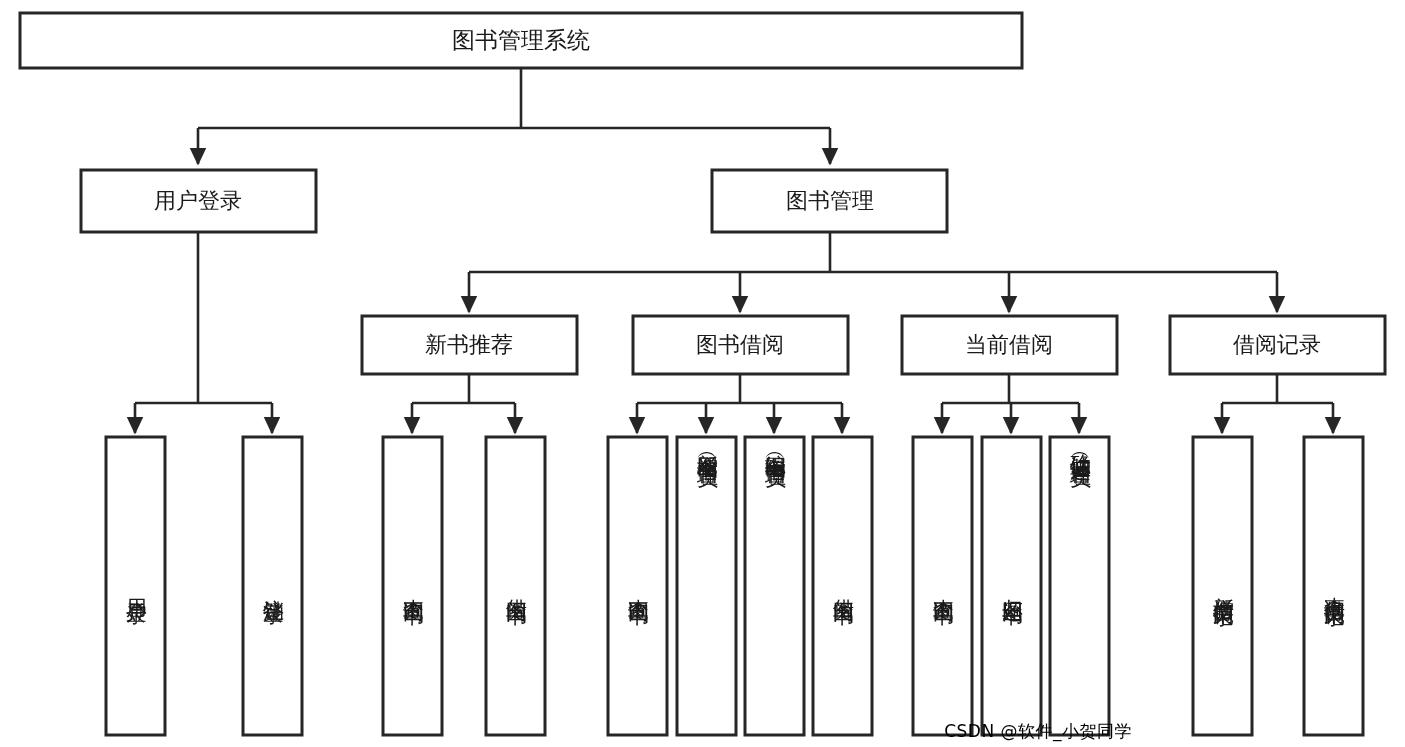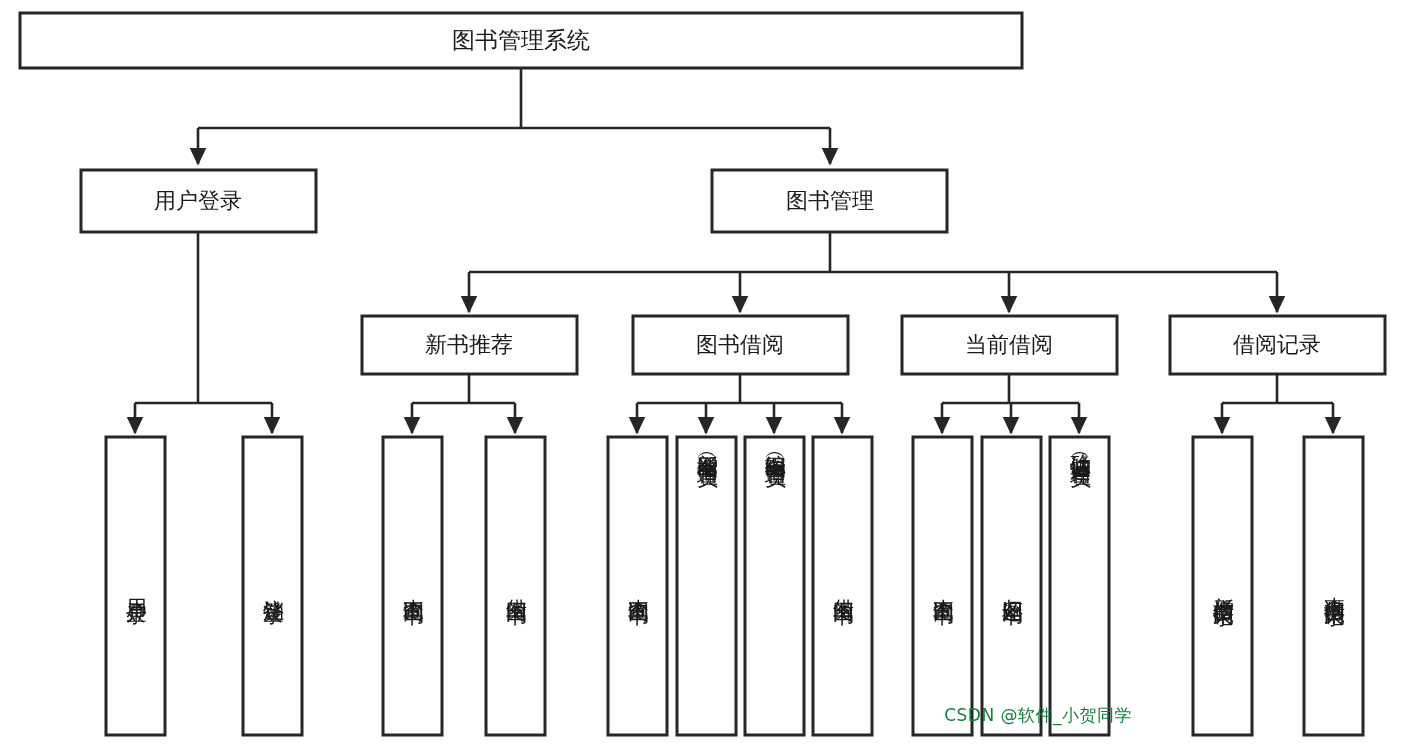--- a/index.html
+++ b/index.html
@@ -65,24 +65,24 @@
     font-family: "DejaVu Sans", "Liberation Sans", sans-serif;
     font-size: 21px;
     line-height: 1.04;
     letter-spacing: 2px;
     color: #1a1a1a;
     white-space: nowrap;
   }
   .watermark {
     position: absolute;
     right: 8px;
-    bottom: 20px;
+    bottom: 4px;
     font-family: "DejaVu Sans", "Liberation Sans", sans-serif;
     font-size: 17px;
-    color: #15803d;
+    color: #000000;
     white-space: nowrap;
     letter-spacing: 0.5px;
   }
 </style>
 </head>
 <body>
 
 <div id="diagram-root">
 
   <svg id="flow" viewBox="0 0 1405 747" xmlns="http://www.w3.org/2000/svg">

